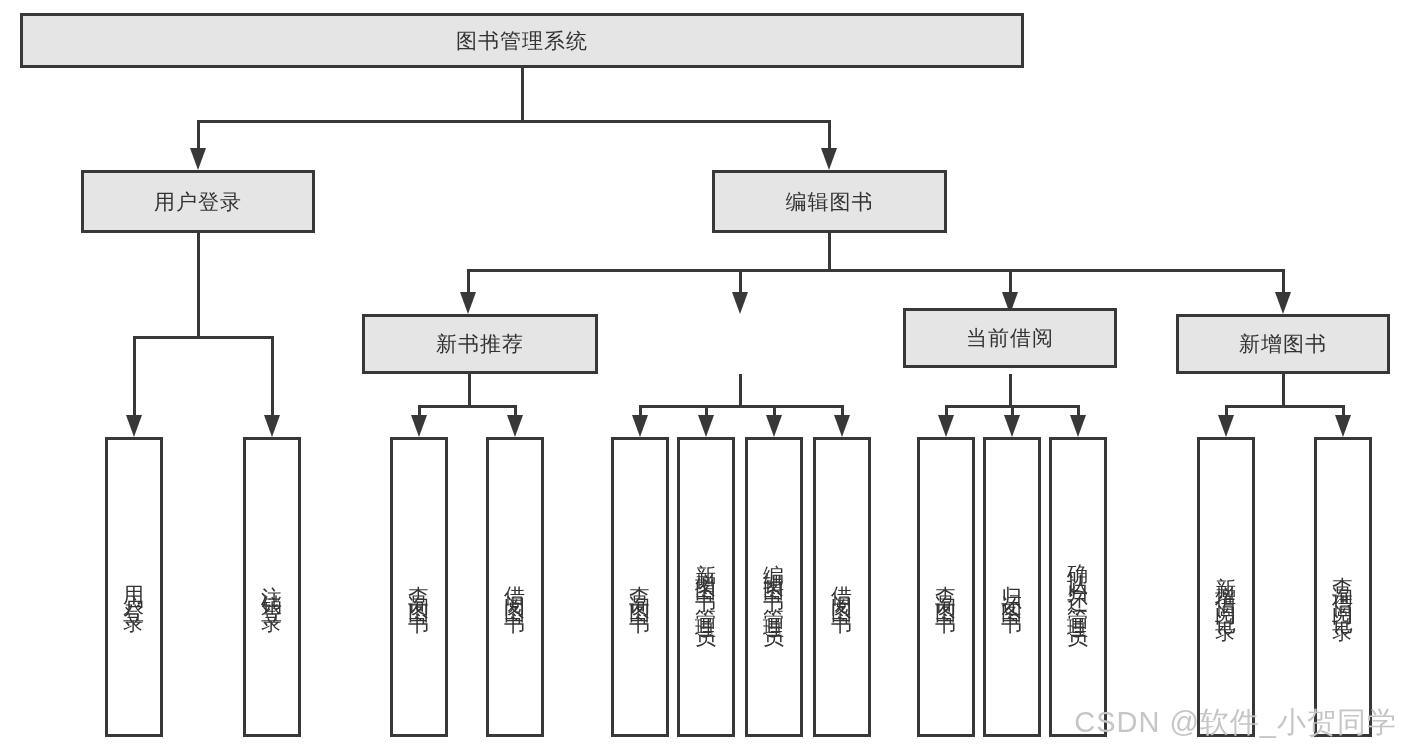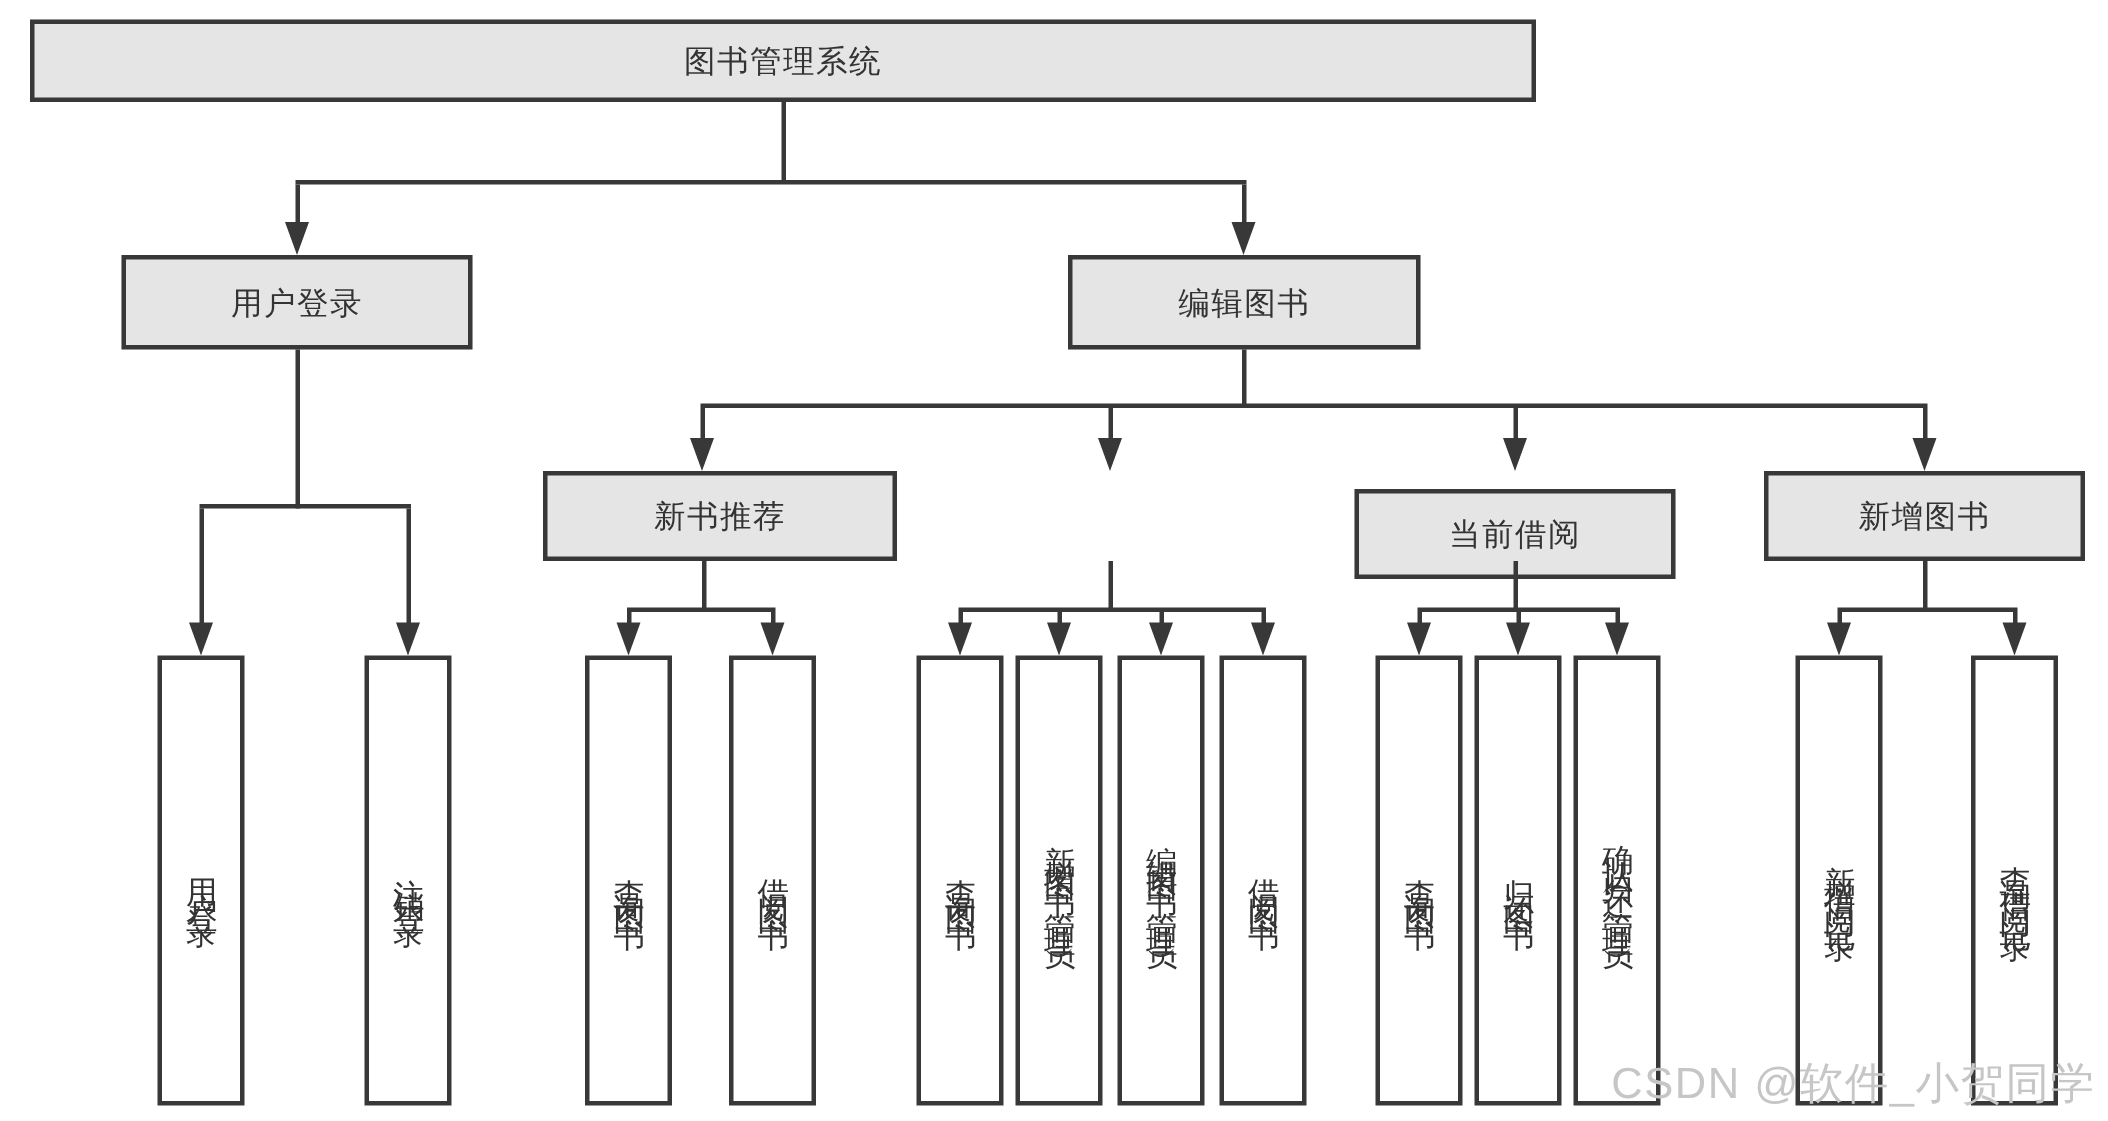--- a/index.html
+++ b/index.html
@@ -88,21 +88,21 @@
   <div class="v" style="left:467px;top:272px;height:21px;"></div>
   <div class="arr" style="left:460px;top:292px;"></div>
   <div class="v" style="left:739px;top:272px;height:21px;"></div>
   <div class="arr" style="left:732px;top:292px;"></div>
   <div class="v" style="left:1009px;top:272px;height:21px;"></div>
   <div class="arr" style="left:1002px;top:292px;"></div>
   <div class="v" style="left:1282px;top:272px;height:21px;"></div>
   <div class="arr" style="left:1275px;top:292px;"></div>
 
   <div class="box" style="left:362px;top:314px;width:236px;height:60px;">新书推荐</div>
-  <div class="box" style="left:903px;top:326px;width:214px;height:60px;">当前借阅</div>
+  <div class="box" style="left:903px;top:308px;width:214px;height:60px;">当前借阅</div>
   <div class="box" style="left:1176px;top:314px;width:214px;height:60px;">新增图书</div>
 
   <div class="v" style="left:468px;top:374px;height:34px;"></div>
   <div class="h" style="left:418px;top:405px;width:99px;"></div>
   <div class="v" style="left:739px;top:374px;height:34px;"></div>
   <div class="h" style="left:639px;top:405px;width:205px;"></div>
   <div class="v" style="left:1009px;top:374px;height:34px;"></div>
   <div class="h" style="left:945px;top:405px;width:135px;"></div>
   <div class="v" style="left:1282px;top:374px;height:34px;"></div>
   <div class="h" style="left:1225px;top:405px;width:120px;"></div>

